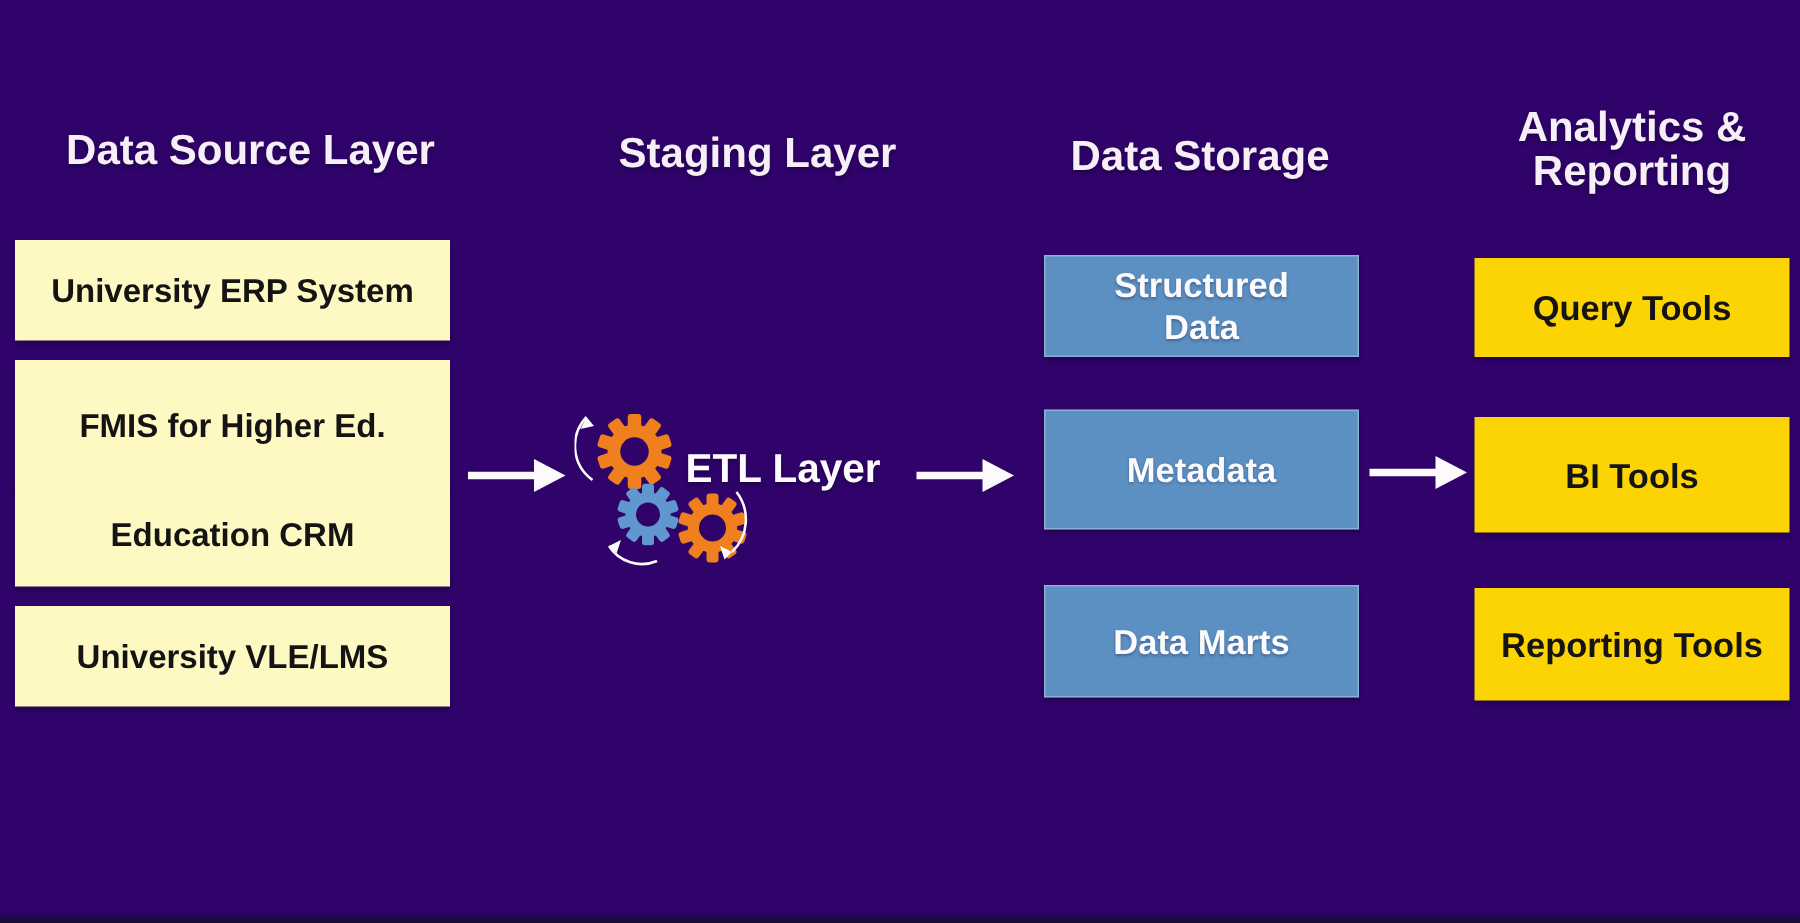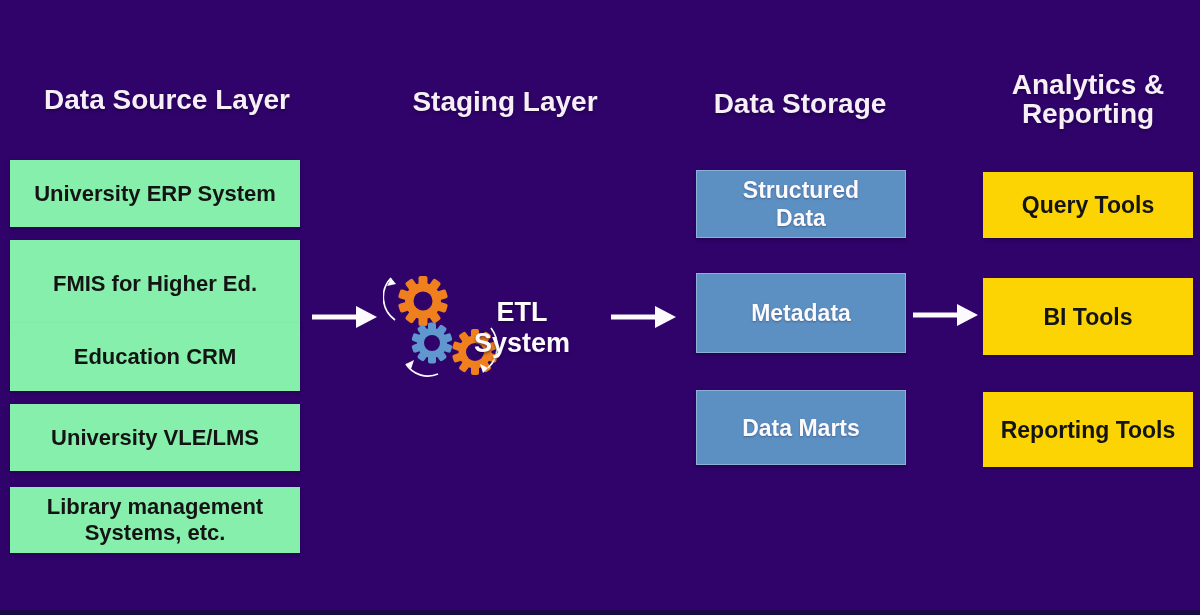--- a/index.html
+++ b/index.html
@@ -11,21 +11,21 @@
   .heading{
     position:absolute;color:#F6F0F6;font-weight:bold;font-size:28px;
     text-align:center;line-height:31px;
     text-shadow:0 2px 3px rgba(20,0,45,.5);
   }
   .box{
     position:absolute;display:flex;align-items:center;justify-content:center;
     text-align:center;font-weight:bold;
     box-shadow:0 2px 3px rgba(10,0,30,.35);
   }
-  .pink{left:10px;width:290px;background:#86efac;color:#141414;font-size:22px;line-height:26px;padding:0 10px;box-sizing:border-box;}
+  .pink{left:10px;width:290px;background:#fef9c3;color:#141414;font-size:22px;line-height:26px;padding:0 10px;box-sizing:border-box;}
   .blue{left:696px;width:210px;background:#5C90C2;color:#FCFAFC;font-size:23px;line-height:28px;
         padding:0 28px;box-sizing:border-box;border:1px solid rgba(255,255,255,.3);
         text-shadow:0 1px 2px rgba(20,20,60,.35);}
   .yellow{left:983px;width:210px;background:#FCD303;color:#141414;font-size:23px;line-height:28px;padding:0 4px;box-sizing:border-box;}
   .p1{top:160px;height:67px;} .p2{top:240px;height:88px;} .p3{top:323px;height:68px;}
   .p4{top:404px;height:67px;} .p5{top:487px;height:66px;}
   .b1{top:170px;height:68px;} .b2{top:273px;height:80px;} .b3{top:390px;height:75px;}
   .y1{top:172px;height:66px;} .y2{top:278px;height:77px;} .y3{top:392px;height:75px;}
   .arrow{position:absolute;top:304px;width:68px;height:26px;}
   .etl-label{
@@ -46,21 +46,20 @@
   <div class="heading" style="left:688px;width:224px;top:88px;">Data Storage</div>
   <div class="heading" style="left:973px;width:230px;top:70px;line-height:29px;">
     <span style="display:block">Analytics &amp;</span>
     <span style="display:block">Reporting</span>
   </div>
 
   <div class="box pink p1">University ERP System</div>
   <div class="box pink p2">FMIS for Higher Ed.</div>
   <div class="box pink p3">Education CRM</div>
   <div class="box pink p4">University VLE/LMS</div>
-  <div class="box pink p5">Library management Systems, etc.</div>
 
   <svg id="gears" width="130" height="118" viewBox="0 0 130 118">
 
     <g transform="translate(40,39)" fill="#F0801D">
       <g>
         <rect x="-4.5" y="-25" width="9" height="11" rx="2"></rect>
         <rect x="-4.5" y="-25" width="9" height="11" rx="2" transform="rotate(36)"></rect>
         <rect x="-4.5" y="-25" width="9" height="11" rx="2" transform="rotate(72)"></rect>
         <rect x="-4.5" y="-25" width="9" height="11" rx="2" transform="rotate(108)"></rect>
         <rect x="-4.5" y="-25" width="9" height="11" rx="2" transform="rotate(144)"></rect>
@@ -112,21 +111,21 @@
       <path d="M 12,58 A 28 28 0 0 1 8,16"></path>
       <path d="M 55,112 A 26 26 0 0 1 23,102"></path>
       <path d="M 108,66 A 30 30 0 0 1 105,106"></path>
     </g>
     <g fill="#FCFAFC" stroke="none">
       <path d="M 8,16 l -4,8 l 9,-2 z"></path>
       <path d="M 23,102 l 8,-4 l -3,9 z"></path>
       <path d="M 105,106 l -8,-4 l 3,9 z"></path>
     </g>
   </svg>
-  <div class="etl-label">ETL System</div>
+  <div class="etl-label">ETL Layer</div>
 
   <div class="box blue b1">Structured Data</div>
   <div class="box blue b2">Metadata</div>
   <div class="box blue b3">Data Marts</div>
 
   <div class="box yellow y1">Query Tools</div>
   <div class="box yellow y2">BI Tools</div>
   <div class="box yellow y3">Reporting Tools</div>
 
   <svg class="arrow" style="left:310px;" viewBox="0 0 68 26">

